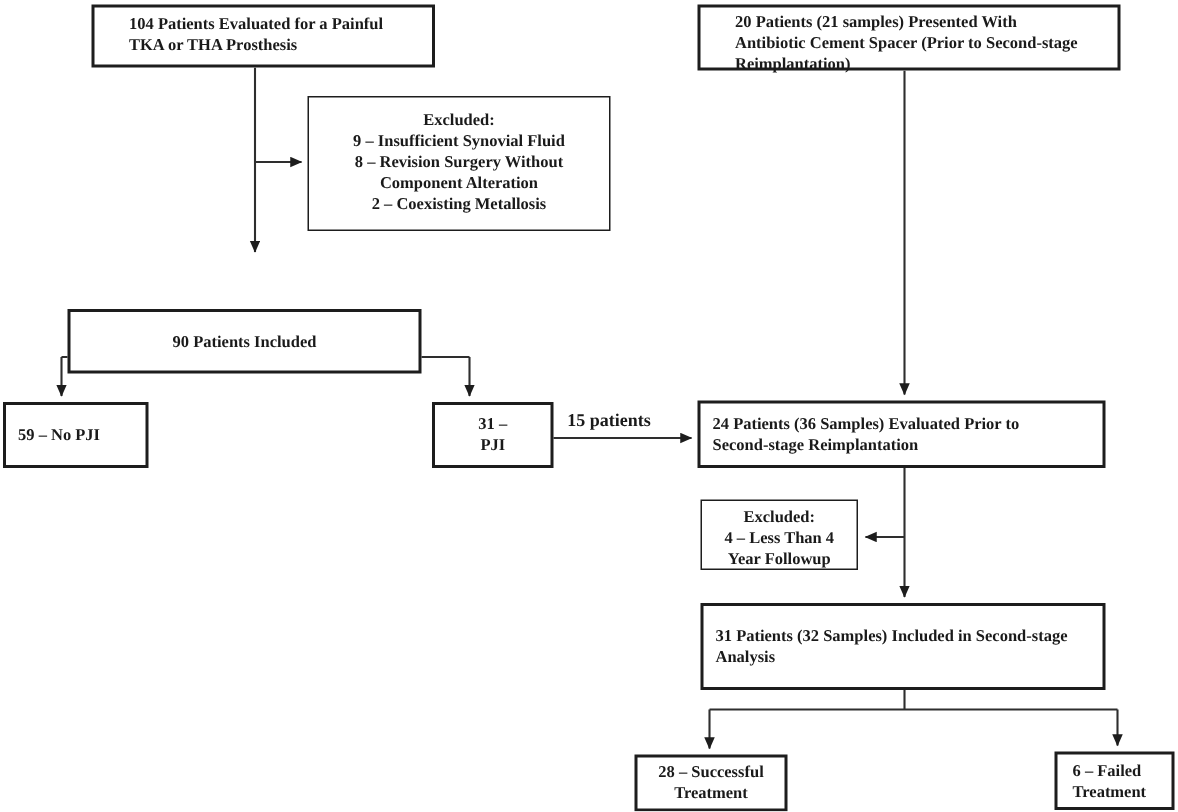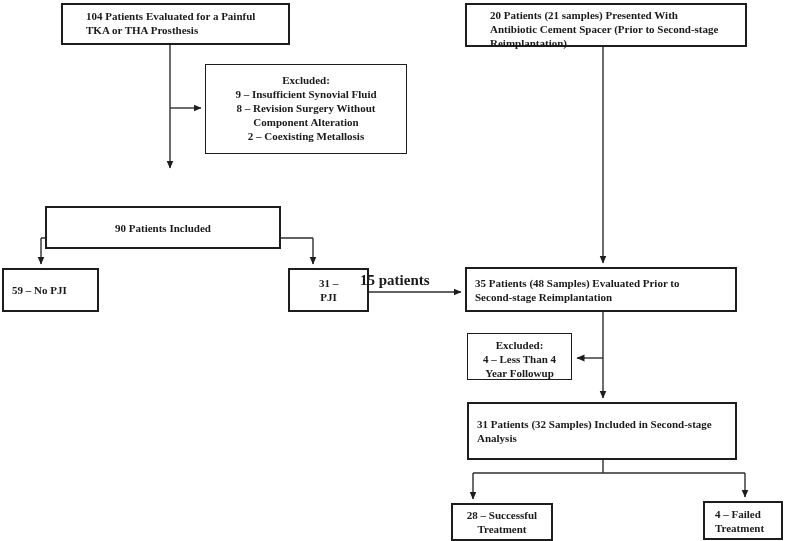--- a/index.html
+++ b/index.html
@@ -21,33 +21,34 @@
     background:#ffffff;
     border:2px solid #1d1d1d;
     z-index:2;
     padding:4px 23px;
   }
   .fbox.thin{border-width:1.5px;text-align:center;}
   .vcenter{display:flex;align-items:center;}
   .hcenter{justify-content:center;text-align:center;}
   .edge-label{
     position:absolute;z-index:2;
-    font-size:15px;
+    text-align:center;
+    font-size:12px;
   }
   
   .b-evaluated{left:61px;top:3px;width:229px;height:42px;}
   .b-spacer{left:465px;top:3px;width:282px;height:44px;padding-top:3px;}
   .b-excluded-initial{left:205px;top:64px;width:202px;height:90px;padding:8px 8px;}
   .b-included{left:45px;top:172px;width:236px;height:43px;margin-top:34px;}
   .b-nopji{left:2px;top:268px;width:97px;height:44px;padding-left:8px;}
   .b-pji{left:271px;top:268px;width:81px;height:44px;margin-left:17px;}
   .b-sse{left:465px;top:267px;width:272px;height:45px;padding-left:8px;}
   .b-excluded-followup{left:467px;top:333px;width:105px;height:47px;padding:4px 6px;}
   .b-ssa{left:467px;top:402px;width:270px;height:58px;padding-left:8px;}
-  .b-success{left:423px;top:503px;width:102px;height:34px;padding:17px 2px;margin-left:28px;}
+  .b-success{left:423px;top:503px;width:102px;height:34px;padding:17px 2px;}
   .b-failed{left:703px;top:501px;width:80px;height:39px;padding:2px 2px 2px 10px;}
   .l-transfer{left:360px;top:273px;width:92px;}
 </style>
 </head>
 <body>
 
 <div class="canvas">
 
   <svg class="connectors" viewBox="0 0 785 541" xmlns="http://www.w3.org/2000/svg">
     <defs>
@@ -94,35 +95,35 @@
 
   <div class="fbox vcenter b-nopji">
     <span>59 – No PJI</span>
   </div>
 
   <div class="fbox vcenter hcenter b-pji">
     <span>31 – PJI</span>
   </div>
 
   <div class="fbox vcenter b-sse">
-    <span>35 Patients (48 Samples) Evaluated Prior to Second-stage Reimplantation</span>
+    <span>24 Patients (36 Samples) Evaluated Prior to Second-stage Reimplantation</span>
   </div>
 
   <div class="fbox thin b-excluded-followup">
     <div>Excluded:</div>
     <div>4 – Less Than 4 Year Followup</div>
   </div>
 
   <div class="fbox vcenter b-ssa">
     <span>31 Patients (32 Samples) Included in Second-stage Analysis</span>
   </div>
 
   <div class="fbox vcenter hcenter b-success">
     <span>28 – Successful Treatment</span>
   </div>
 
   <div class="fbox vcenter b-failed">
-    <span>4 – Failed Treatment</span>
+    <span>6 – Failed Treatment</span>
   </div>
 
   <div class="edge-label l-transfer">15 patients</div>
 
 </div>
 
 </body></html>

